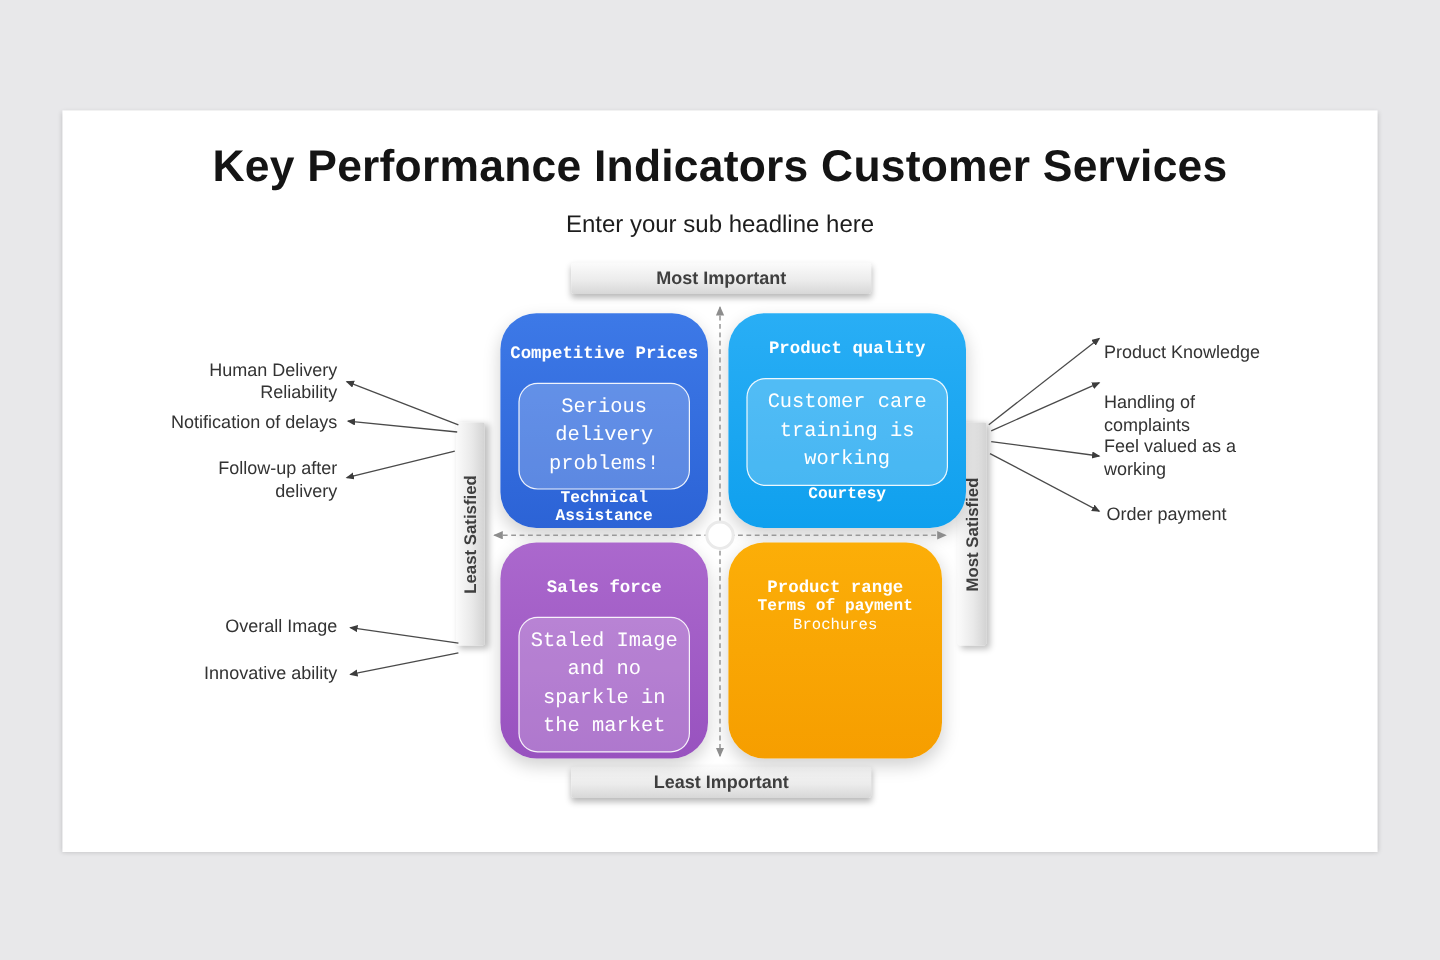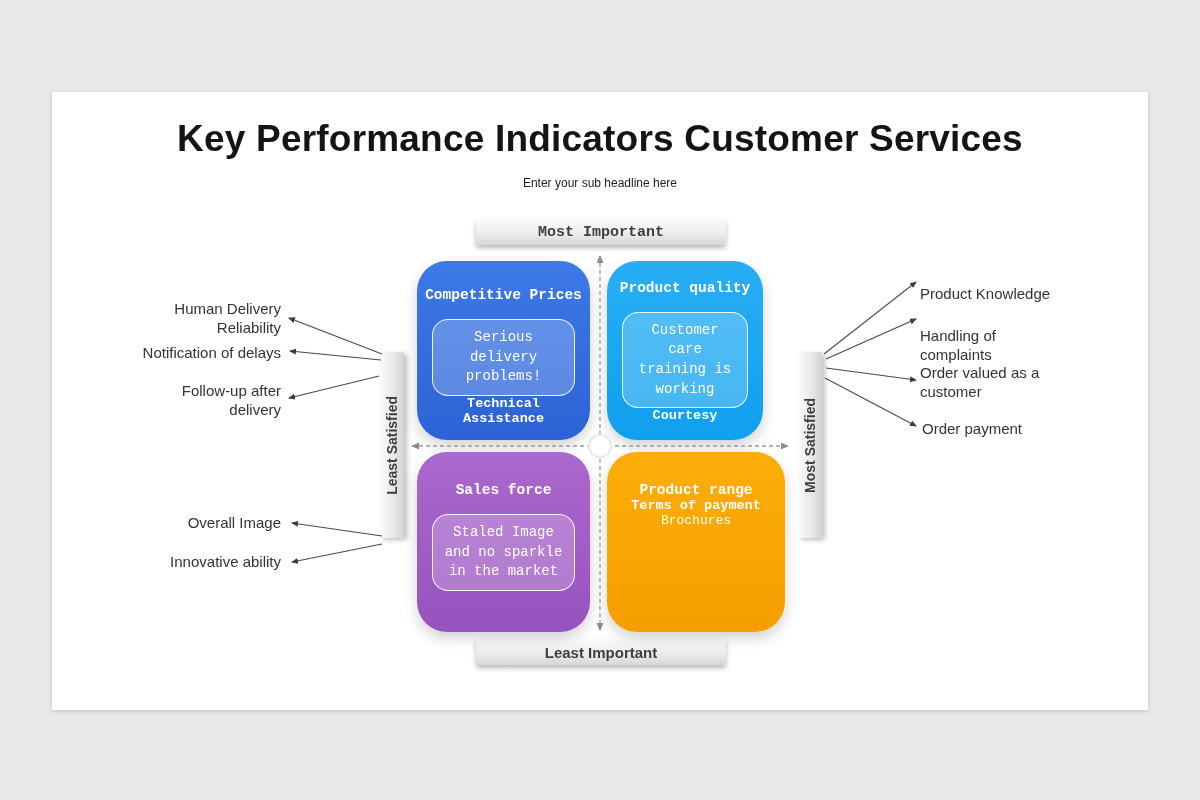--- a/index.html
+++ b/index.html
@@ -17,32 +17,32 @@
   }
   .slide-title{
     position:absolute;top:26px;left:0;width:100%;
     text-align:center;
     font-size:37px;font-weight:700;color:#141414;
     letter-spacing:0.2px;
   }
   .slide-subtitle{
     position:absolute;top:84px;left:0;width:100%;
     text-align:center;
-    font-size:12px;font-weight:500;color:#1d1d1d;
+    font-size:20px;font-weight:500;color:#1d1d1d;
   }
   
   .hbar{
     position:absolute;width:250px;height:26px;
     background:linear-gradient(180deg,#fbfbfb 0%,#ececec 55%,#d7d7d7 100%);
     box-shadow:0 3px 5px rgba(0,0,0,0.28);
     display:flex;align-items:center;justify-content:center;
     font-size:15px;font-weight:bold;color:#3f3f3f;
     border-radius:2px;
   }
-  .hbar.top{left:424px;top:127px;font-family:Liberation Mono, monospace;}
+  .hbar.top{left:424px;top:127px;}
   .hbar.bottom{left:424px;top:547px;}
   .vbar{
     position:absolute;width:24px;height:186px;top:260px;
     background:linear-gradient(90deg,#fbfbfb 0%,#e9e9e9 55%,#d3d3d3 100%);
     box-shadow:3px 2px 5px rgba(0,0,0,0.25);
     display:flex;align-items:center;justify-content:center;
     border-radius:2px;
   }
   .vbar.left{left:328px;}
   .vbar.right{left:746px;}
@@ -57,40 +57,40 @@
     position:absolute;border-radius:30px;
     color:#ffffff;text-align:center;
     display:flex;flex-direction:column;align-items:center;
     box-shadow:0 6px 14px rgba(0,0,0,0.18);
     box-sizing:border-box;
     font-family:Liberation Mono, monospace;
   }
   .quad-tl{left:365px;top:169px;width:173px;height:179px;
     background:linear-gradient(180deg,#3d79e7,#2c63d6);
     padding:26px 8px 24px;}
-  .quad-tr{left:555px;top:169px;width:156px;height:179px;
+  .quad-tr{left:555px;top:169px;width:198px;height:179px;
     background:linear-gradient(180deg,#29aef5,#0fa0ee);
     padding:26px 8px 24px;justify-content:center;}
   .quad-bl{left:365px;top:360px;width:173px;height:180px;
     background:linear-gradient(180deg,#ab68cd,#9852bf);
     padding:30px 8px 24px;}
   .quad-br{left:555px;top:360px;width:178px;height:180px;
     background:linear-gradient(180deg,#fcae08,#f69e00);
     padding:30px 10px 34px;
     }
   .quad-title{font-size:14.5px;font-weight:bold;}
   .quad-callout{
     margin-top:16px;
     width:calc(100% - 14px);
     box-sizing:border-box;
     background:rgba(255,255,255,0.22);
     border:1.5px solid rgba(255,255,255,0.9);
     border-radius:16px;
     padding:8px 8px;
-    font-size:14px;line-height:1.4;
+    font-size:17px;line-height:1.4;
   }
   .quad-footer{margin-top:auto;font-size:13.5px;font-weight:bold;}
   .quad-mid{font-size:13.5px;font-weight:bold;}
   .quad-plain{font-size:13px;font-weight:normal;}
   
   .ann{
     position:absolute;
     font-size:15px;color:#333333;line-height:1.28;
   }
   .ann.left{text-align:right;}
@@ -173,16 +173,16 @@
   </svg>
 
   <div class="ann left" style="left:111px;top:207px;width:118px;">Human Delivery Reliability</div>
   <div class="ann left nowrap" style="left:69px;top:251px;width:160px;">Notification of delays</div>
   <div class="ann left" style="left:121px;top:289px;width:108px;">Follow-up after delivery</div>
   <div class="ann left nowrap" style="left:69px;top:421px;width:160px;">Overall Image</div>
   <div class="ann left nowrap" style="left:69px;top:460px;width:160px;">Innovative ability</div>
 
   <div class="ann right nowrap" style="left:868px;top:192px;">Product Knowledge</div>
   <div class="ann right" style="left:868px;top:234px;width:100px;">Handling of complaints</div>
-  <div class="ann right" style="left:868px;top:271px;width:128px;">Order valued as a customer</div>
+  <div class="ann right" style="left:868px;top:271px;width:128px;">Feel valued as a working</div>
   <div class="ann right nowrap" style="left:870px;top:327px;">Order payment</div>
 
 </div>
 
 </body></html>

